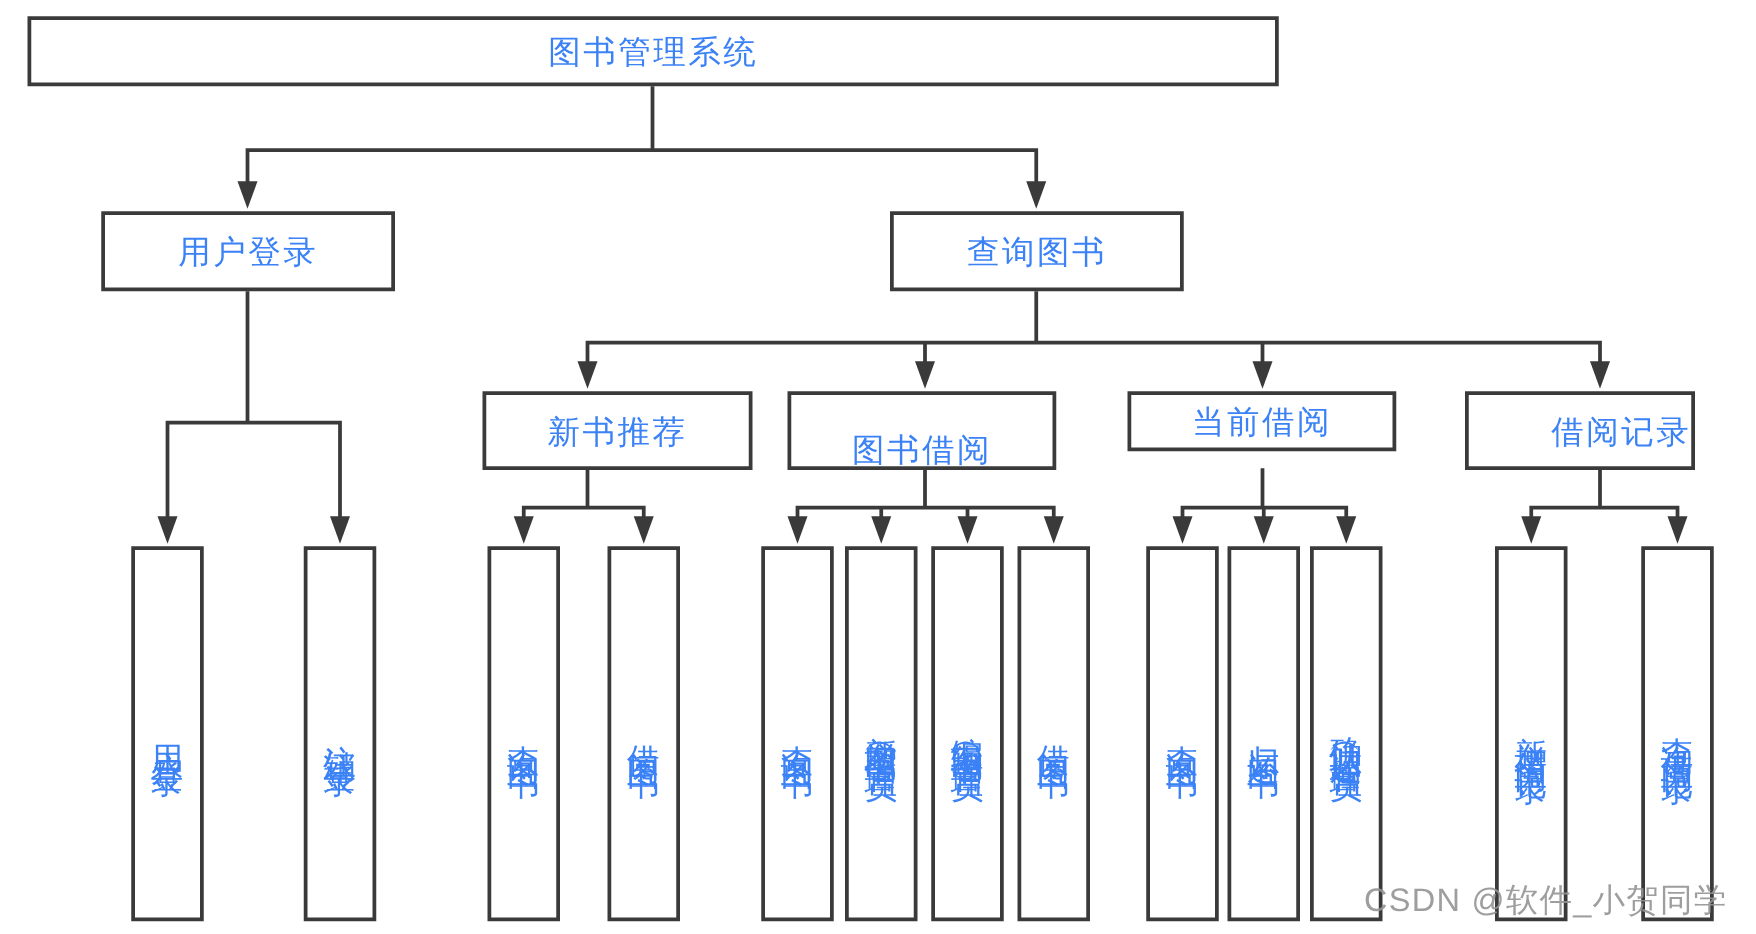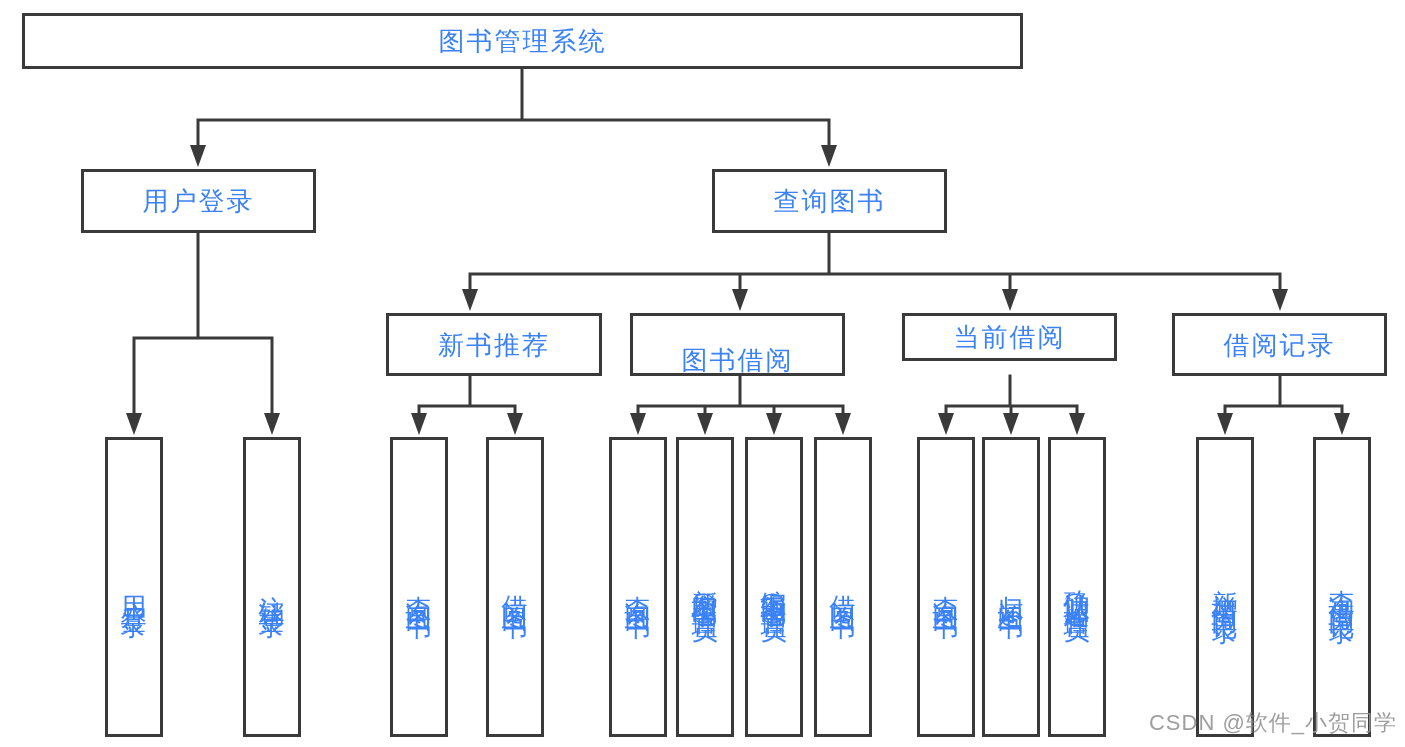--- a/index.html
+++ b/index.html
@@ -47,40 +47,40 @@
   .v-box.long span {
     letter-spacing: 4px;
   }
   
   #root-box   { left: 22px;   top: 13px;  width: 1001px; height: 56px; }
   #n-login    { left: 81px;   top: 169px; width: 235px;  height: 64px; }
   #n-bookmgmt { left: 712px;  top: 169px; width: 235px;  height: 64px; }
   #n-recommend{ left: 362px;  top: 313px; width: 216px;  height: 63px; margin-left: 24px; }
   #n-borrow   { left: 630px;  top: 313px; width: 215px;  height: 63px; align-items: flex-end; }
   #n-current  { left: 902px;  top: 313px; width: 215px;  height: 48px; }
-  #n-records  { left: 1172px; top: 313px; width: 215px;  height: 63px; }
+  #n-records  { left: 1172px; top: 313px; width: 184px;  height: 63px; justify-content: flex-end; }
   .leaf { top: 437px; width: 58px; height: 300px; }
   #lf-0  { left: 105px; }
   #lf-1  { left: 243px; }
   #lf-2  { left: 390px; }
   #lf-3  { left: 486px; }
   #lf-4  { left: 609px; }
   #lf-5  { left: 676px; }
   #lf-6  { left: 745px; }
   #lf-7  { left: 814px; }
   #lf-8  { left: 917px; }
   #lf-9  { left: 982px; }
   #lf-10 { left: 1048px; }
   #lf-11 { left: 1196px; }
   #lf-12 { left: 1313px; }
   #watermark {
     position: absolute;
-    right: 8px;
+    right: 23px;
     bottom: 9px;
-    font-size: 22px;
+    font-size: 26px;
     color: rgba(148, 148, 148, 0.9);
     letter-spacing: 1px;
     white-space: nowrap;
     z-index: 5;
   }
 </style>
 </head>
 <body>
 
 <div id="stage">

